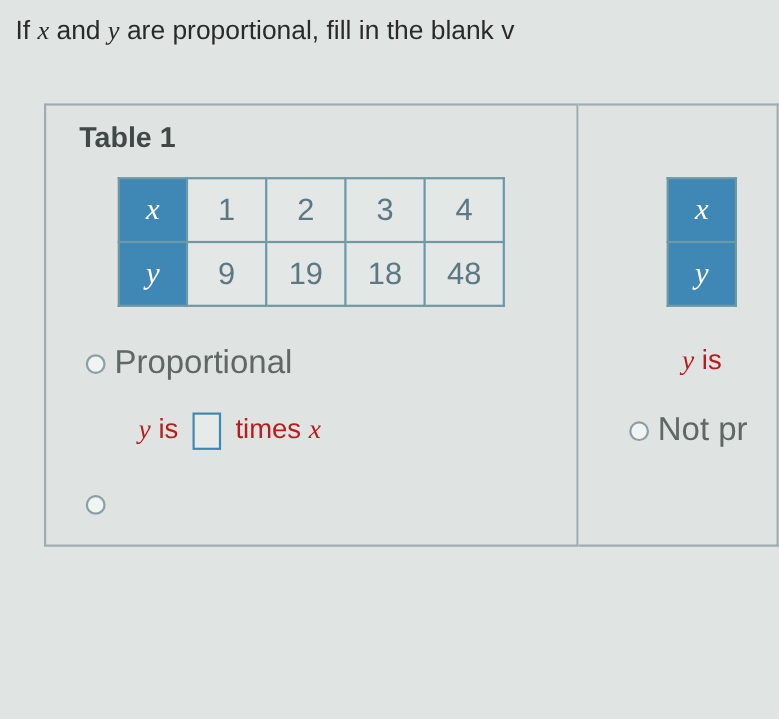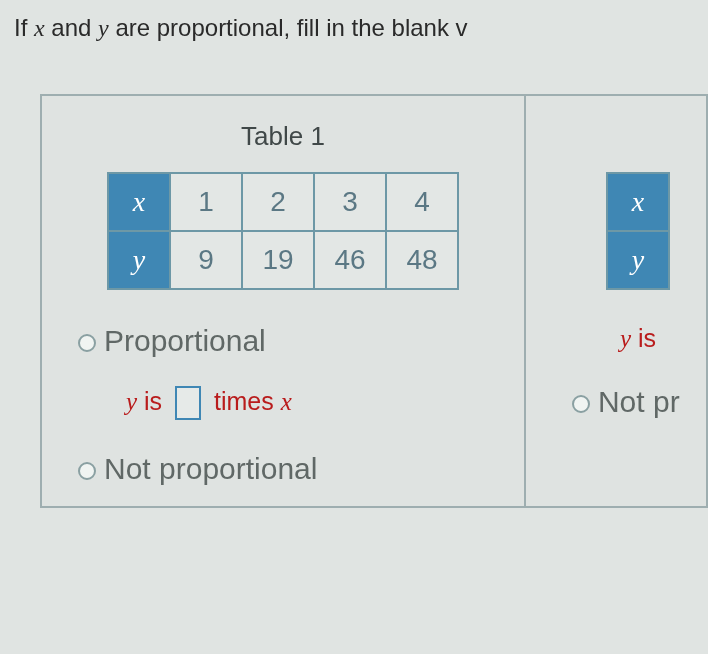--- a/index.html
+++ b/index.html
@@ -25,26 +25,25 @@
       padding: 0 0 0 40px;
     }
     .panel {
       border: 2px solid #9eaeb0;
       background: #dfe3e1;
       padding: 14px 30px 20px;
       width: 540px;
     }
     .panel + .panel { border-left: none; }
     .panel-title {
-      text-align: center;
+      text-align: left;
       font-size: 26px;
       color: #404848;
       margin-bottom: 20px;
-      font-weight: normal;
-      margin-top: 11px;
+      font-weight: bold;
     }
     .xytable {
       border-collapse: collapse;
       margin: 0 auto 34px;
     }
     .xytable td {
       border: 2px solid #6d98a6;
       text-align: center;
       font-size: 28px;
       width: 72px;
@@ -106,33 +105,33 @@
         <td class="head">x</td>
         <td>1</td>
         <td>2</td>
         <td>3</td>
         <td>4</td>
       </tr>
       <tr>
         <td class="head">y</td>
         <td>9</td>
         <td>19</td>
-        <td>46</td>
+        <td>18</td>
         <td>48</td>
       </tr>
     </tbody>
       </table>
     <div class="option">
       <span class="radio"></span><span>Proportional</span>
     </div>
     <div class="sub">
       <span class="italic">y</span><span> is </span><span class="blank"></span><span> times </span><span class="italic">x</span>
     </div>
     <div class="option">
-      <span class="radio"></span><span>Not proportional</span>
+      <span class="radio"></span>
     </div>
   </div>
 
   <div class="panel" style="width:200px; padding-left:40px; padding-right:0;">
     <div class="panel-title">&nbsp;</div>
     <table class="xytable" style="margin-left:40px;">
       <tbody>
           <tr>
         <td class="head">x</td>
       </tr>

